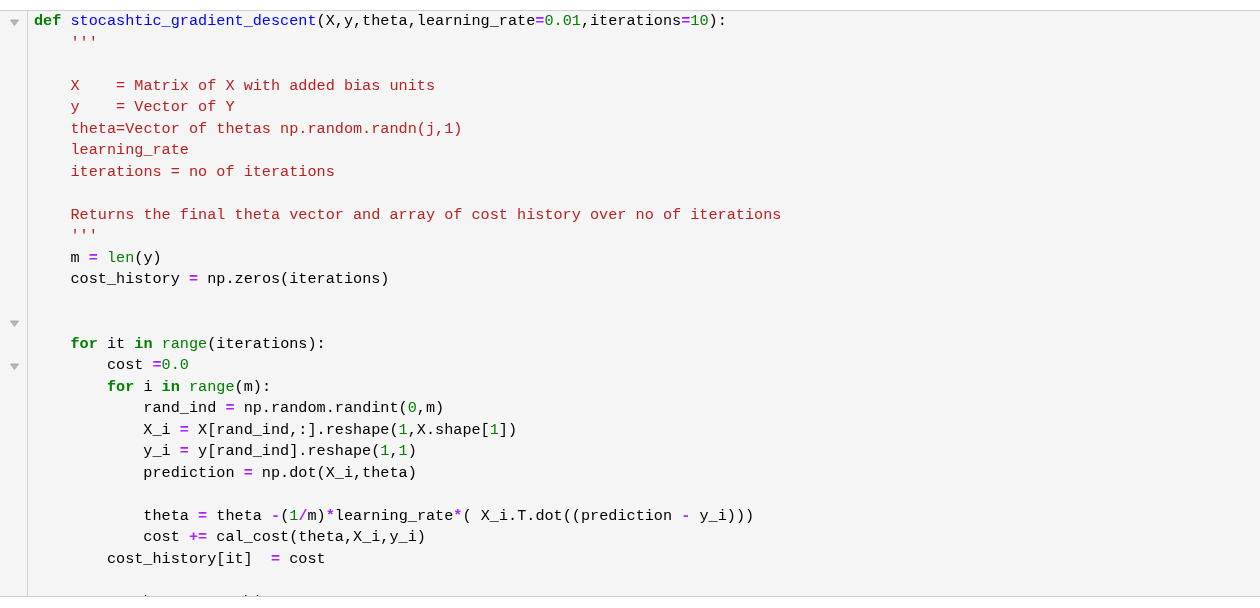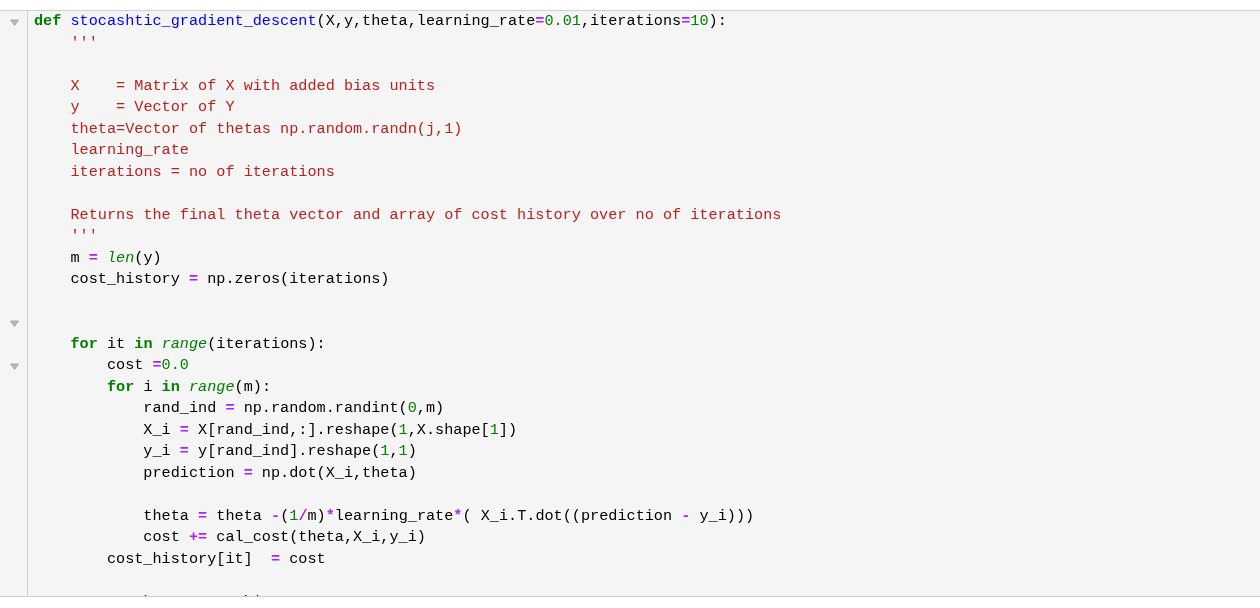--- a/index.html
+++ b/index.html
@@ -68,21 +68,21 @@
     letter-spacing: 0px;
   }
   .ln {
     height: 21.5px;
     white-space: pre;
   }
 
   
   .tok-keyword  { color: #008000; font-weight: bold; }
   .tok-funcname { color: #0000ff; }
-  .tok-builtin  { color: #008000; font-style: italic; }
+  .tok-builtin  { color: #008000; }
   .tok-string   { color: #ba2121; }
   .tok-number   { color: #008000; }
   .tok-operator { color: #aa22ff; font-weight: bold; }
   .tok-plain    { color: #000000; }
 </style>
 </head>
 <body>
 
 <div id="notebook-cell">
 

